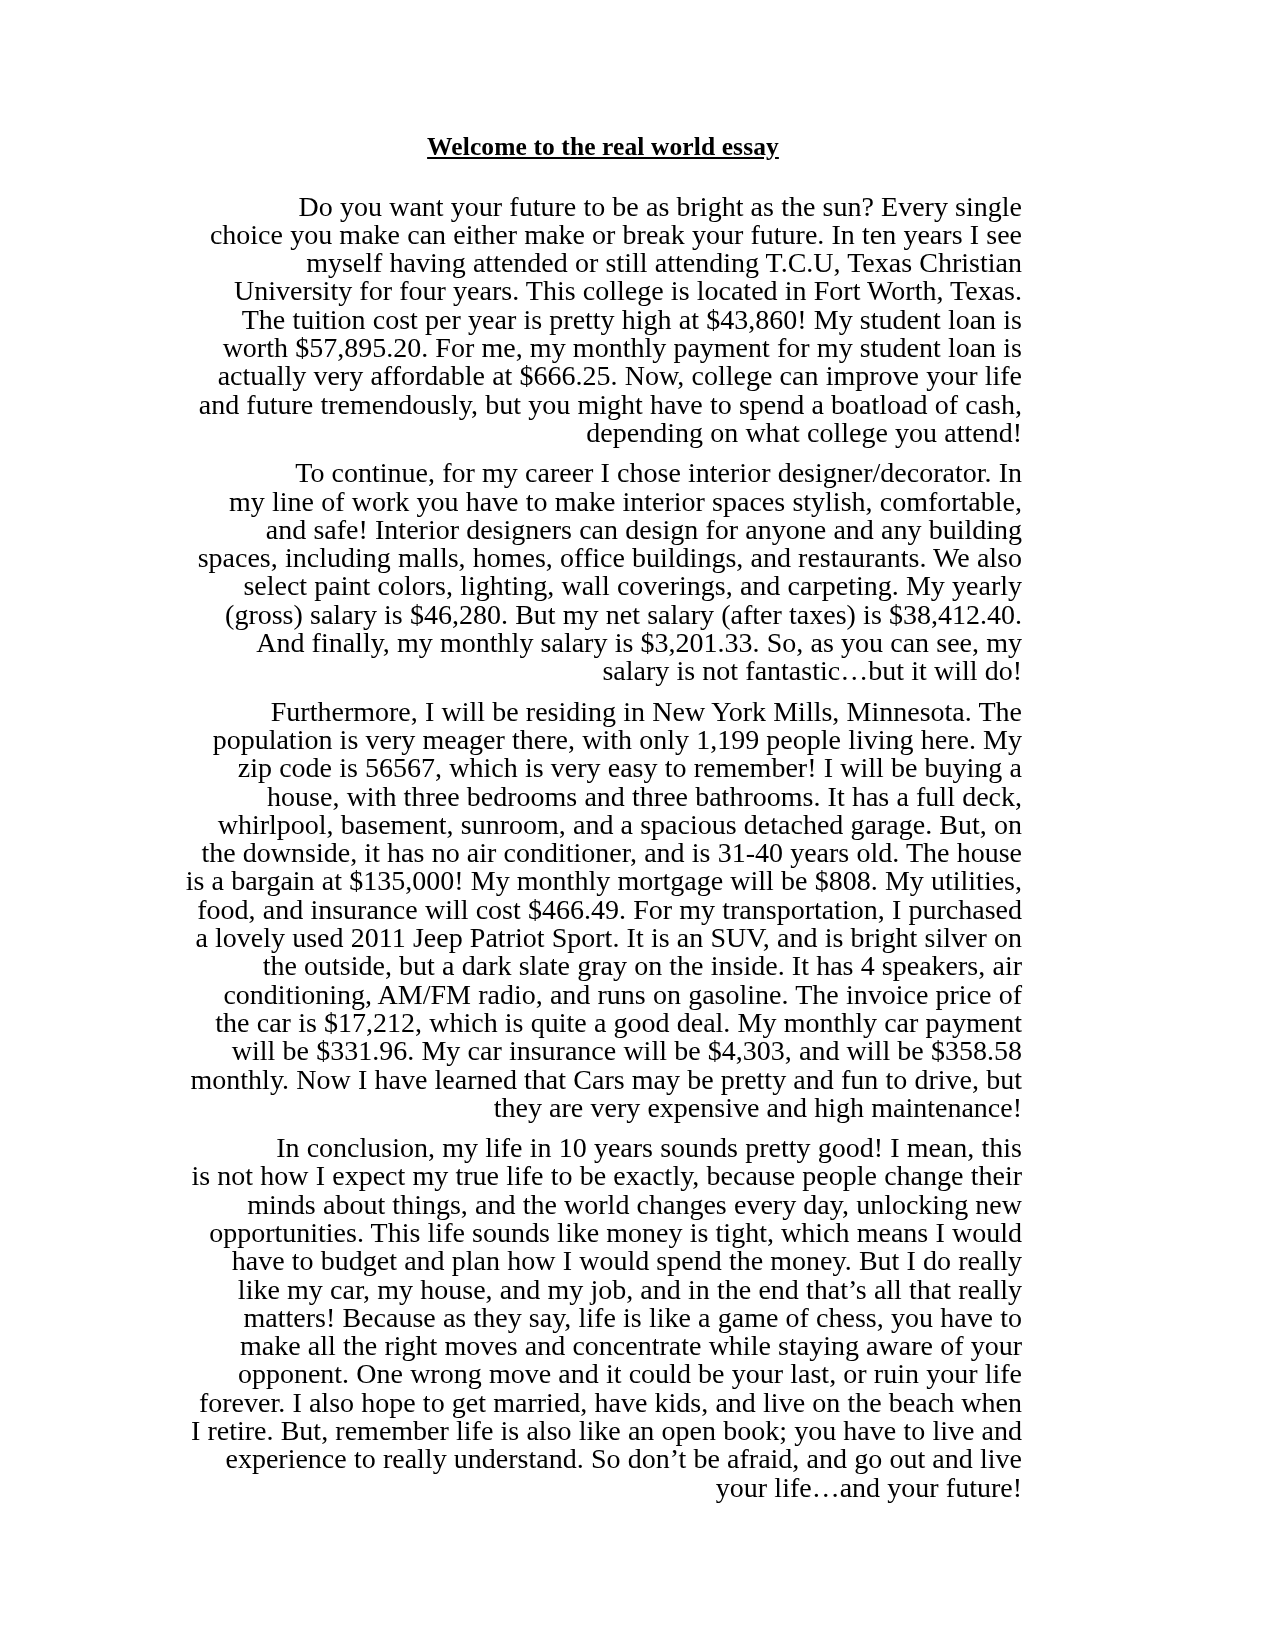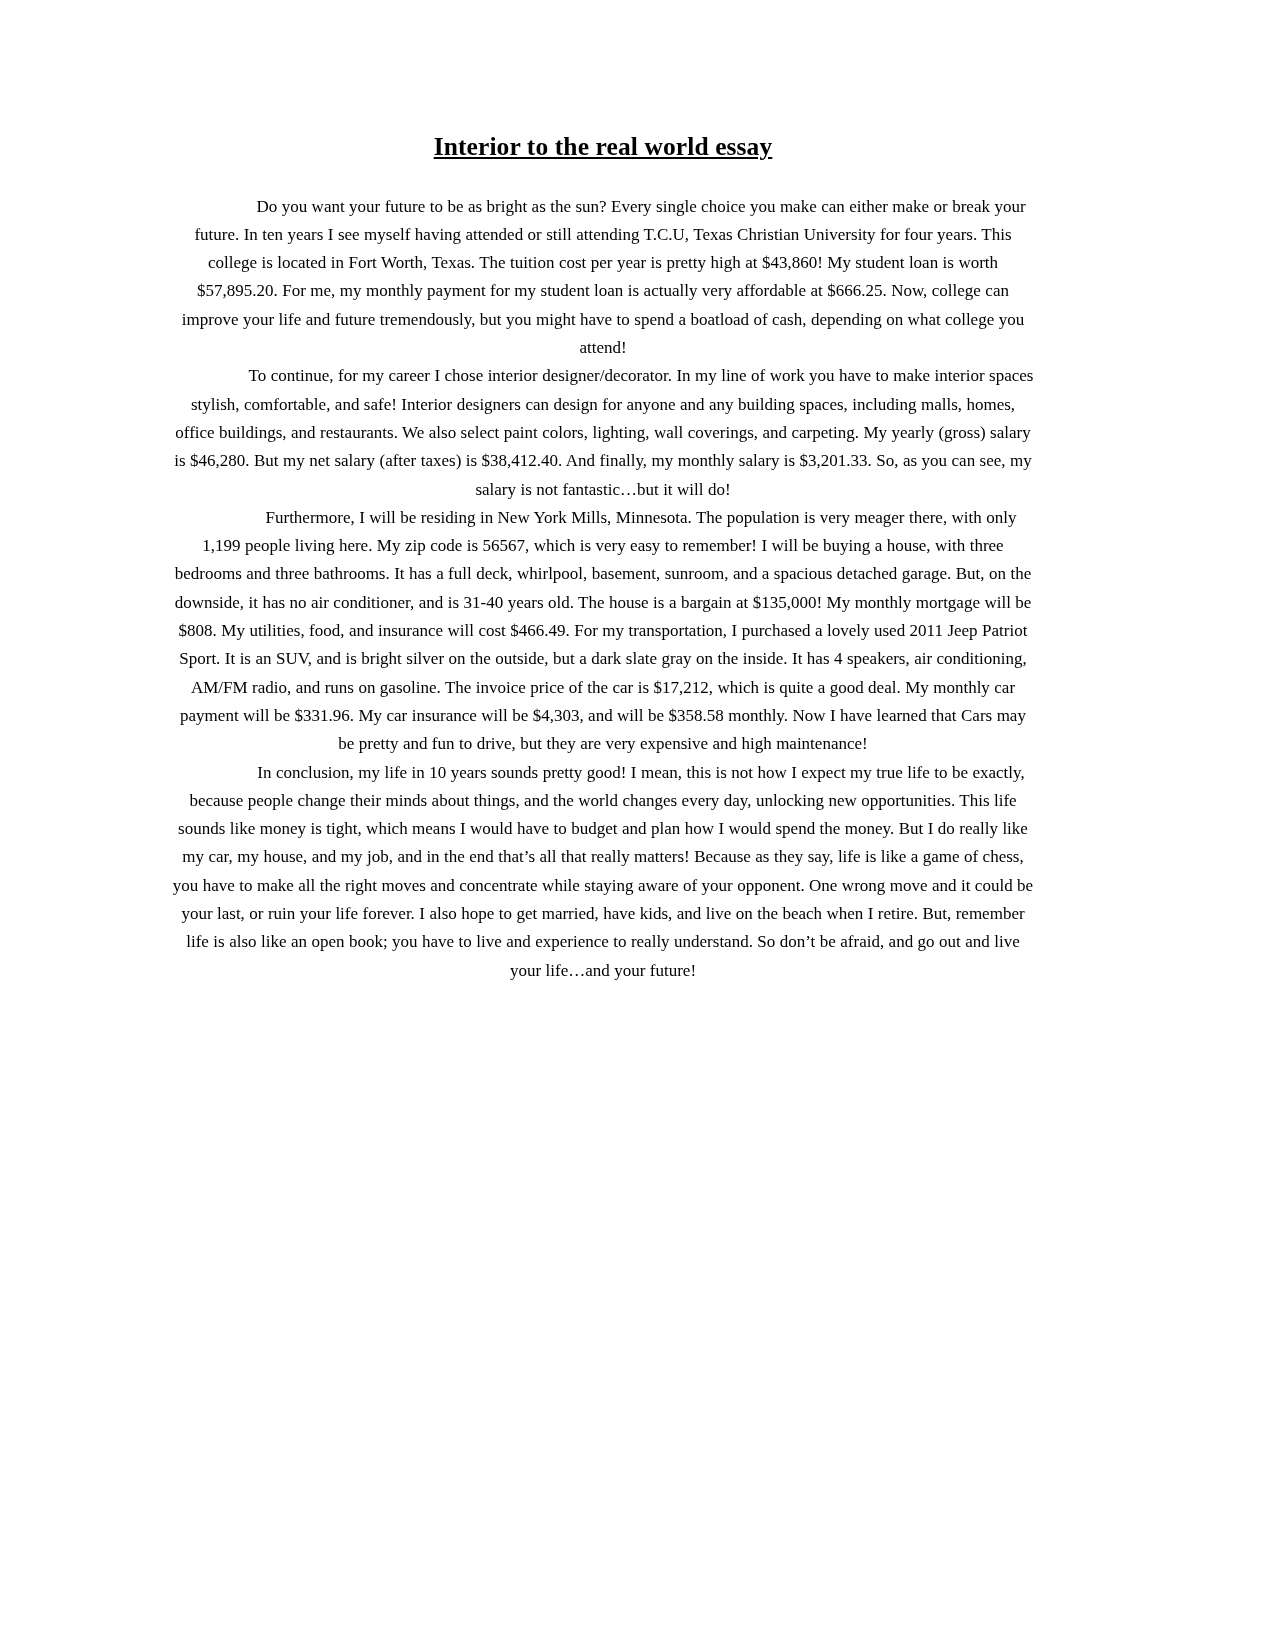--- a/index.html
+++ b/index.html
@@ -26,39 +26,39 @@
   .doc-title {
     text-align: center;
     font-size: 25.5px;
     font-weight: bold;
     text-decoration: underline;
     letter-spacing: 0.1px;
     margin: 0 0 30px 0;
     line-height: 1.2;
   }
   .para {
-    font-size: 17px;
+    font-size: 28px;
     line-height: 28.3px;
-    text-align: center;
+    text-align: right;
     text-indent: 76px;
-    margin: 0;
+    margin: 12px;
     word-spacing: 0.2px;
     hyphens: none;
   }
   .essay-body {
     margin: 0;
   }
 </style>
 </head>
 <body>
 
 <div class="page">
   <div class="content">
 
-    <h1 class="doc-title">Interior to the real world essay</h1>
+    <h1 class="doc-title">Welcome to the real world essay</h1>
 
     <div class="essay-body">
       <p class="para">Do you want your future to be as bright as the sun? Every single choice you make can either make or break your future. In ten years I see myself having attended or still attending T.C.U, Texas Christian University for four years. This college is located in Fort Worth, Texas. The tuition cost per year is pretty high at $43,860! My student loan is worth $57,895.20. For me, my monthly payment for my student loan is actually very affordable at $666.25. Now, college can improve your life and future tremendously, but you might have to spend a boatload of cash, depending on what college you attend!</p>
       <p class="para">To continue, for my career I chose interior designer/decorator. In my line of work you have to make interior spaces stylish, comfortable, and safe! Interior designers can design for anyone and any building spaces, including malls, homes, office buildings, and restaurants. We also select paint colors, lighting, wall coverings, and carpeting. My yearly (gross) salary is $46,280. But my net salary (after taxes) is $38,412.40. And finally, my monthly salary is $3,201.33. So, as you can see, my salary is not fantastic…but it will do!</p>
       <p class="para">Furthermore, I will be residing in New York Mills, Minnesota. The population is very meager there, with only 1,199 people living here. My zip code is 56567, which is very easy to remember! I will be buying a house, with three bedrooms and three bathrooms. It has a full deck, whirlpool, basement, sunroom, and a spacious detached garage. But, on the downside, it has no air conditioner, and is 31-40 years old. The house is a bargain at $135,000! My monthly mortgage will be $808. My utilities, food, and insurance will cost $466.49. For my transportation, I purchased a lovely used 2011 Jeep Patriot Sport. It is an SUV, and is bright silver on the outside, but a dark slate gray on the inside. It has 4 speakers, air conditioning, AM/FM radio, and runs on gasoline. The invoice price of the car is $17,212, which is quite a good deal. My monthly car payment will be $331.96. My car insurance will be $4,303, and will be $358.58 monthly. Now I have learned that Cars may be pretty and fun to drive, but they are very expensive and high maintenance!</p>
       <p class="para">In conclusion, my life in 10 years sounds pretty good! I mean, this is not how I expect my true life to be exactly, because people change their minds about things, and the world changes every day, unlocking new opportunities. This life sounds like money is tight, which means I would have to budget and plan how I would spend the money. But I do really like my car, my house, and my job, and in the end that’s all that really matters! Because as they say, life is like a game of chess, you have to make all the right moves and concentrate while staying aware of your opponent. One wrong move and it could be your last, or ruin your life forever. I also hope to get married, have kids, and live on the beach when I retire. But, remember life is also like an open book; you have to live and experience to really understand. So don’t be afraid, and go out and live your life…and your future!</p>
     </div>
 
   </div>
 </div>

